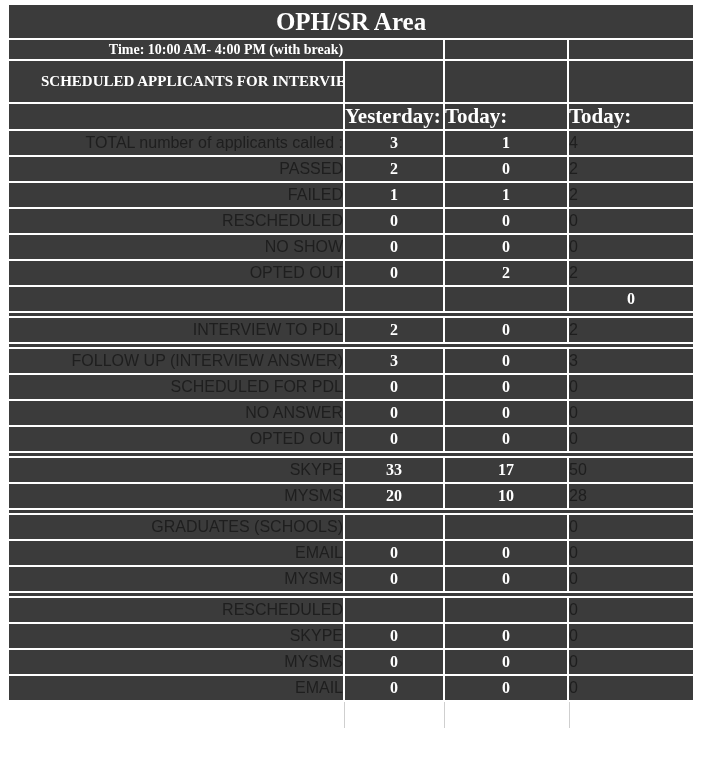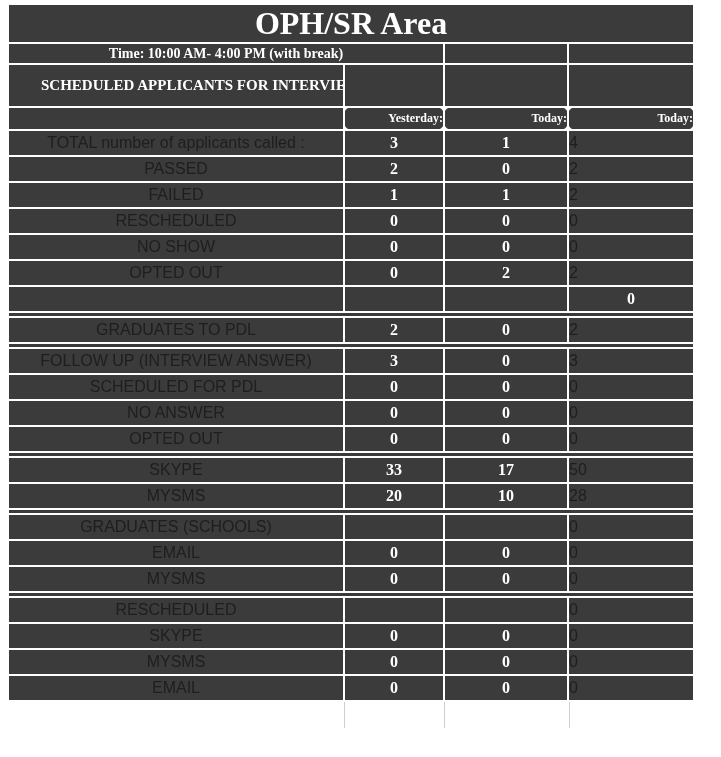--- a/index.html
+++ b/index.html
@@ -28,21 +28,21 @@
     border:2px solid var(--border);
     padding:0;
     overflow:hidden;
     white-space:nowrap;
     vertical-align:middle;
   }
   td.title-cell{
     height:33px;
     font-family:"Liberation Serif",serif;
     font-weight:bold;
-    font-size:32px;
+    font-size:25px;
     color:var(--value-text);
     text-align:center;
   }
   td.time-cell{
     height:19px;
     font-family:"Liberation Serif",serif;
     font-weight:bold;
     font-size:14px;
     color:var(--value-text);
     text-align:center;
@@ -54,30 +54,29 @@
     font-size:15px;
     color:var(--value-text);
     text-align:center;
     white-space:normal;
   }
   .subtitle-inner{max-width:270px;margin:0 auto;line-height:1.35;}
   td.head-cell{
     height:21px;
     font-family:"Liberation Serif",serif;
     font-weight:bold;
-    font-size:12px;
-    color:var(--value-text);
-    text-align:right;
-    border-radius:8px;
+    font-size:21px;
+    color:var(--value-text);
+    text-align:left;
   }
   td.label-cell{
     height:24px;
     font-size:16px;
     color:var(--label-text);
-    text-align:center;
+    text-align:right;
     padding-left:3px;
   }
   td.num-cell{
     height:24px;
     font-family:"Liberation Serif",serif;
     font-weight:bold;
     font-size:16px;
     color:var(--value-text);
     text-align:center;
   }
@@ -181,21 +180,21 @@
         <tr>
           <td class="label-cell"></td>
           <td class="num-cell"></td>
           <td class="num-cell"></td>
           <td class="total-cell highlight">0</td>
         </tr>
         <tr class="spacer-row">
           <td colspan="4"></td>
         </tr>
         <tr>
-          <td class="label-cell">GRADUATES TO PDL</td>
+          <td class="label-cell">INTERVIEW TO PDL</td>
           <td class="num-cell">2</td>
           <td class="num-cell">0</td>
           <td class="total-cell">2</td>
         </tr>
         <tr class="spacer-row">
           <td colspan="4"></td>
         </tr>
         <tr>
           <td class="label-cell">FOLLOW UP (INTERVIEW ANSWER)</td>
           <td class="num-cell">3</td>

